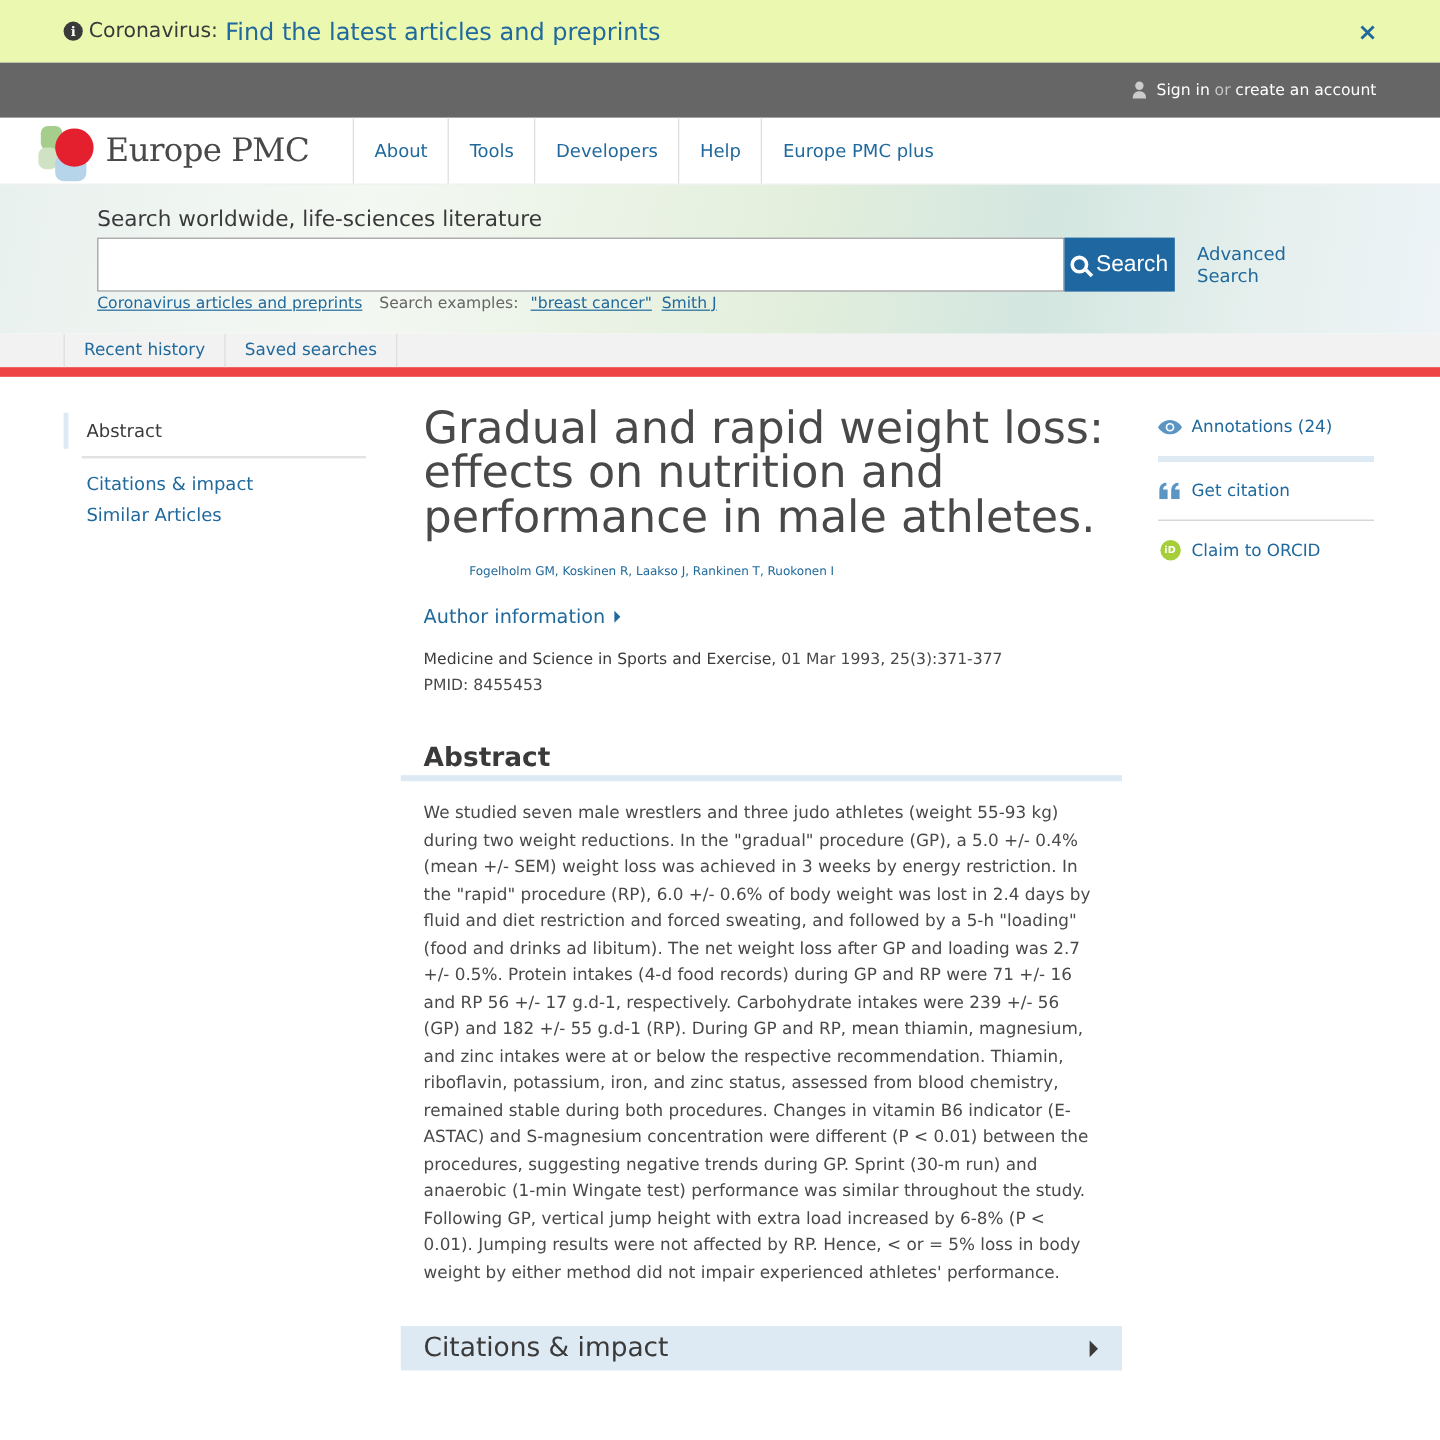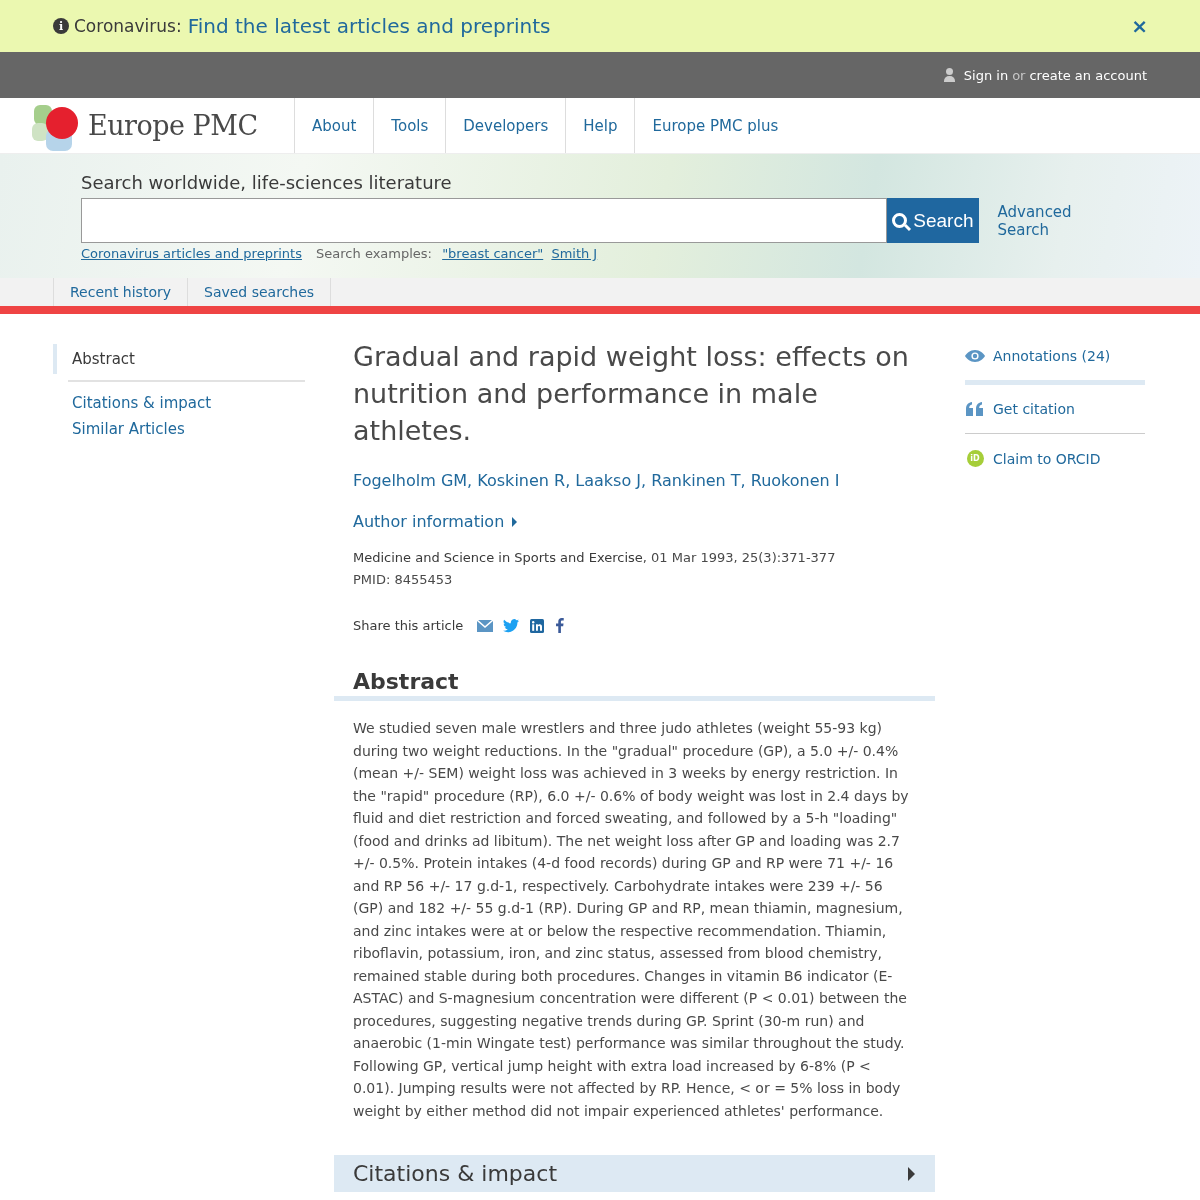--- a/index.html
+++ b/index.html
@@ -54,22 +54,22 @@
 
   
   .main { position: relative; height: 900px; }
   .left-nav { position: absolute; left: 53px; top: 30px; width: 252px; }
   .left-nav .active { border-left: 4px solid #dde9f3; padding: 6px 0 6px 15px; font-size: 15px; color: #3a3a3a; }
   .left-nav .divider { height: 2px; background: #e2e2e2; margin: 6px 0 12px 15px; }
   .left-nav a { display: block; padding-left: 19px; font-size: 15px; margin-bottom: 8px; }
 
   .content { position: absolute; left: 334px; top: 24px; width: 601px; }
   .content .pad { padding-left: 19px; }
-  .article-title { font-size: 27px; line-height: 37px; color: #494949; font-weight: normal; }
-  .authors { margin-top: 22px; font-size: 16px; color: #20699c; }
+  .article-title { font-size: 37px; line-height: 37px; color: #494949; font-weight: normal; }
+  .authors { margin-top: 22px; font-size: 10px; color: #20699c; margin-left: 38px; }
   .author-info { margin-top: 22px; font-size: 16px; color: #20699c; display: flex; align-items: center; }
   .author-info .tri { width: 0; height: 0; border-left: 5px solid #20699c; border-top: 5px solid transparent; border-bottom: 5px solid transparent; margin-left: 8px; }
   .journal { margin-top: 16px; font-size: 13px; color: #494949; line-height: 22px; }
   .journal b { font-weight: normal; color: #3a3a3a; }
   .share { margin-top: 27px; display: flex; align-items: center; font-size: 13px; color: #3a3a3a; }
   .share .icons { display: flex; align-items: center; margin-left: 14px; gap: 10px; }
   .share .ic { width: 16px; height: 14px; display: inline-block; }
 
   .abstract-head { margin-top: 36px; font-size: 22px; color: #3a3a3a; padding-left: 19px; padding-bottom: 2px; border-bottom: 5px solid #dde9f3; }
   .abstract-text { padding: 16px 19px 0; font-size: 14px; line-height: 22.5px; color: #494949; }
@@ -156,41 +156,20 @@
     <div class="pad">
       <h1 class="article-title">Gradual and rapid weight loss: effects on nutrition and performance in male athletes.</h1>
       <div class="authors">Fogelholm GM, Koskinen R, Laakso J, Rankinen T, Ruokonen I</div>
       <div class="author-info">
         <span>Author information</span>
         <span class="tri"></span>
       </div>
       <div class="journal">
         <b>Medicine and Science in Sports and Exercise</b><span>, 01 Mar 1993, 25(3):371-377</span><br>
         <span>PMID: 8455453</span>
-      </div>
-      <div class="share">
-        <span>Share this article</span>
-        <span class="icons">
-          <svg class="ic" viewBox="0 0 16 12">
-              <rect x="0" y="0" width="16" height="12" fill="#5b95c4"></rect>
-              <polyline points="0,0 8,7 16,0" fill="none" stroke="#fff" stroke-width="1.6"></polyline>
-            </svg>
-          <svg class="ic" viewBox="0 0 16 14">
-              <path d="M16 1.7a6.6 6.6 0 0 1-1.9.5A3.3 3.3 0 0 0 15.6.4a6.6 6.6 0 0 1-2.1.8 3.3 3.3 0 0 0-5.6 3A9.3 9.3 0 0 1 1.1.8a3.3 3.3 0 0 0 1 4.4 3.3 3.3 0 0 1-1.5-.4 3.3 3.3 0 0 0 2.6 3.2 3.3 3.3 0 0 1-1.5.1 3.3 3.3 0 0 0 3.1 2.3A6.6 6.6 0 0 1 0 11.7 9.3 9.3 0 0 0 5 13.2c6 0 9.4-5 9.4-9.4v-.4A6.7 6.7 0 0 0 16 1.7z" fill="#1da1f2"></path>
-            </svg>
-          <svg class="ic" viewBox="0 0 14 14">
-              <rect width="14" height="14" rx="1.5" fill="#1f67a0"></rect>
-              <rect x="2.2" y="5.3" width="2" height="6.5" fill="#fff"></rect>
-              <circle cx="3.2" cy="3.3" r="1.2" fill="#fff"></circle>
-              <path d="M6 5.3h1.9v.9c.3-.6 1-1 1.9-1 1.6 0 2.2 1 2.2 2.6v4H10V8.3c0-.8-.2-1.4-1-1.4s-1.1.6-1.1 1.4v3.5H6z" fill="#fff"></path>
-            </svg>
-          <svg class="ic" viewBox="0 0 9 16" style="width:9px;height:15px">
-              <path d="M6 16V8.7h2.4l.4-2.8H6V4.1c0-.8.2-1.4 1.4-1.4H9V.1A20 20 0 0 0 6.8 0C4.6 0 3.2 1.3 3.2 3.8v2.1H.8v2.8h2.4V16z" fill="#3b5a99"></path>
-            </svg>
-        </span>
       </div>
     </div>
 
     <h2 class="abstract-head">Abstract</h2>
     <p class="abstract-text">We studied seven male wrestlers and three judo athletes (weight 55-93 kg) during two weight reductions. In the "gradual" procedure (GP), a 5.0 +/- 0.4% (mean +/- SEM) weight loss was achieved in 3 weeks by energy restriction. In the "rapid" procedure (RP), 6.0 +/- 0.6% of body weight was lost in 2.4 days by fluid and diet restriction and forced sweating, and followed by a 5-h "loading" (food and drinks ad libitum). The net weight loss after GP and loading was 2.7 +/- 0.5%. Protein intakes (4-d food records) during GP and RP were 71 +/- 16 and RP 56 +/- 17 g.d-1, respectively. Carbohydrate intakes were 239 +/- 56 (GP) and 182 +/- 55 g.d-1 (RP). During GP and RP, mean thiamin, magnesium, and zinc intakes were at or below the respective recommendation. Thiamin, riboflavin, potassium, iron, and zinc status, assessed from blood chemistry, remained stable during both procedures. Changes in vitamin B6 indicator (E-ASTAC) and S-magnesium concentration were different (P &lt; 0.01) between the procedures, suggesting negative trends during GP. Sprint (30-m run) and anaerobic (1-min Wingate test) performance was similar throughout the study. Following GP, vertical jump height with extra load increased by 6-8% (P &lt; 0.01). Jumping results were not affected by RP. Hence, &lt; or = 5% loss in body weight by either method did not impair experienced athletes' performance.</p>
 
     <div class="section-bar sec1">
       <span>Citations &amp; impact</span>
       <span class="tri"></span>
     </div>

